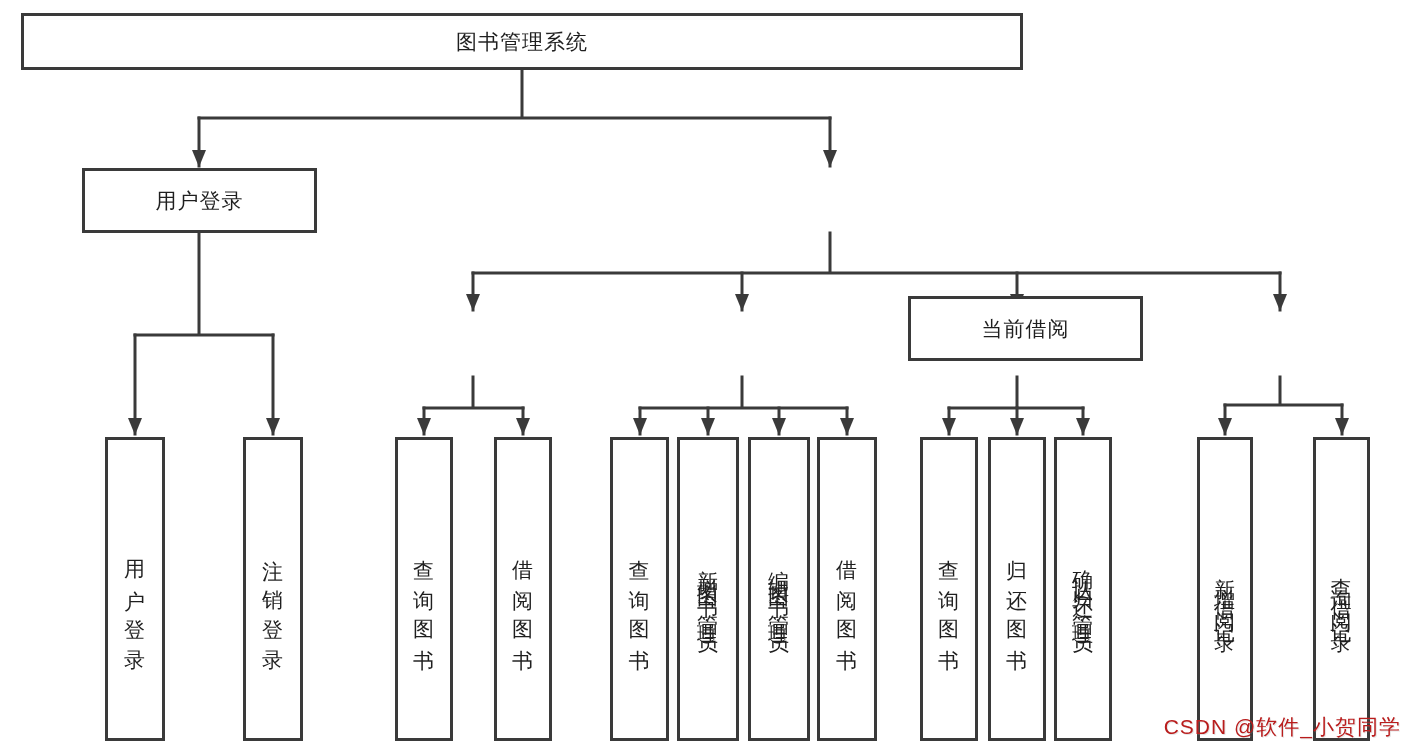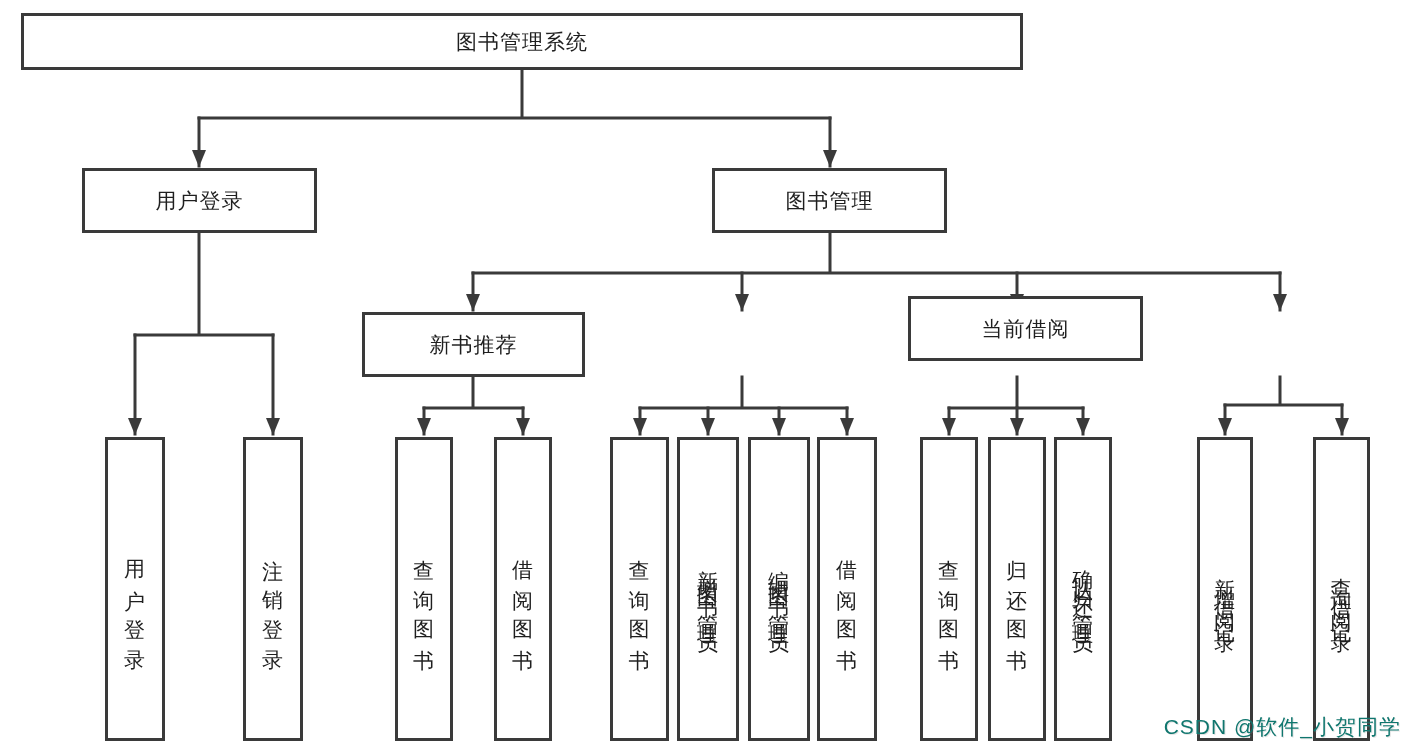--- a/index.html
+++ b/index.html
@@ -31,21 +31,21 @@
     display:block;
   }
   .ls4 .vtext{letter-spacing:30px;margin-top:28px;}
   .ls6 .vtext{letter-spacing:11px;margin-top:10px;}
   .ls9 .vtext{letter-spacing:9px;margin-top:8px;}
   #watermark{
     position:absolute;
     right:4px;bottom:6px;
     z-index:10;
     font-size:21px;
-    color:#0f766e;
+    color:#b91c1c;
     letter-spacing:1px;
     text-shadow:1px 1px 0 rgba(150,150,150,0.25);
     white-space:nowrap;
     margin-left:22px;
   }
 </style>
 </head>
 <body>
 
 <div id="canvas">
@@ -93,27 +93,21 @@
     </g>
   </svg>
 
   <div class="node" style="left:21px;top:13px;width:1002px;height:57px;">
     <span>图书管理系统</span>
   </div>
 
   <div class="node" style="left:82px;top:168px;width:235px;height:65px;">
     <span>用户登录</span>
   </div>
-  <div class="node" style="left:712px;top:168px;width:235px;height:65px;">
-    <span>图书管理</span>
-  </div>
 
-  <div class="node" style="left:362px;top:312px;width:223px;height:65px;">
-    <span>新书推荐</span>
-  </div>
   <div class="node" style="left:908px;top:296px;width:235px;height:65px;">
     <span>当前借阅</span>
   </div>
 
   <div class="node leaf ls4" style="left:105px;width:60px;">
     <span class="vtext">用户登录</span>
   </div>
   <div class="node leaf ls4" style="left:243px;width:60px;">
     <span class="vtext">注销登录</span>
   </div>

